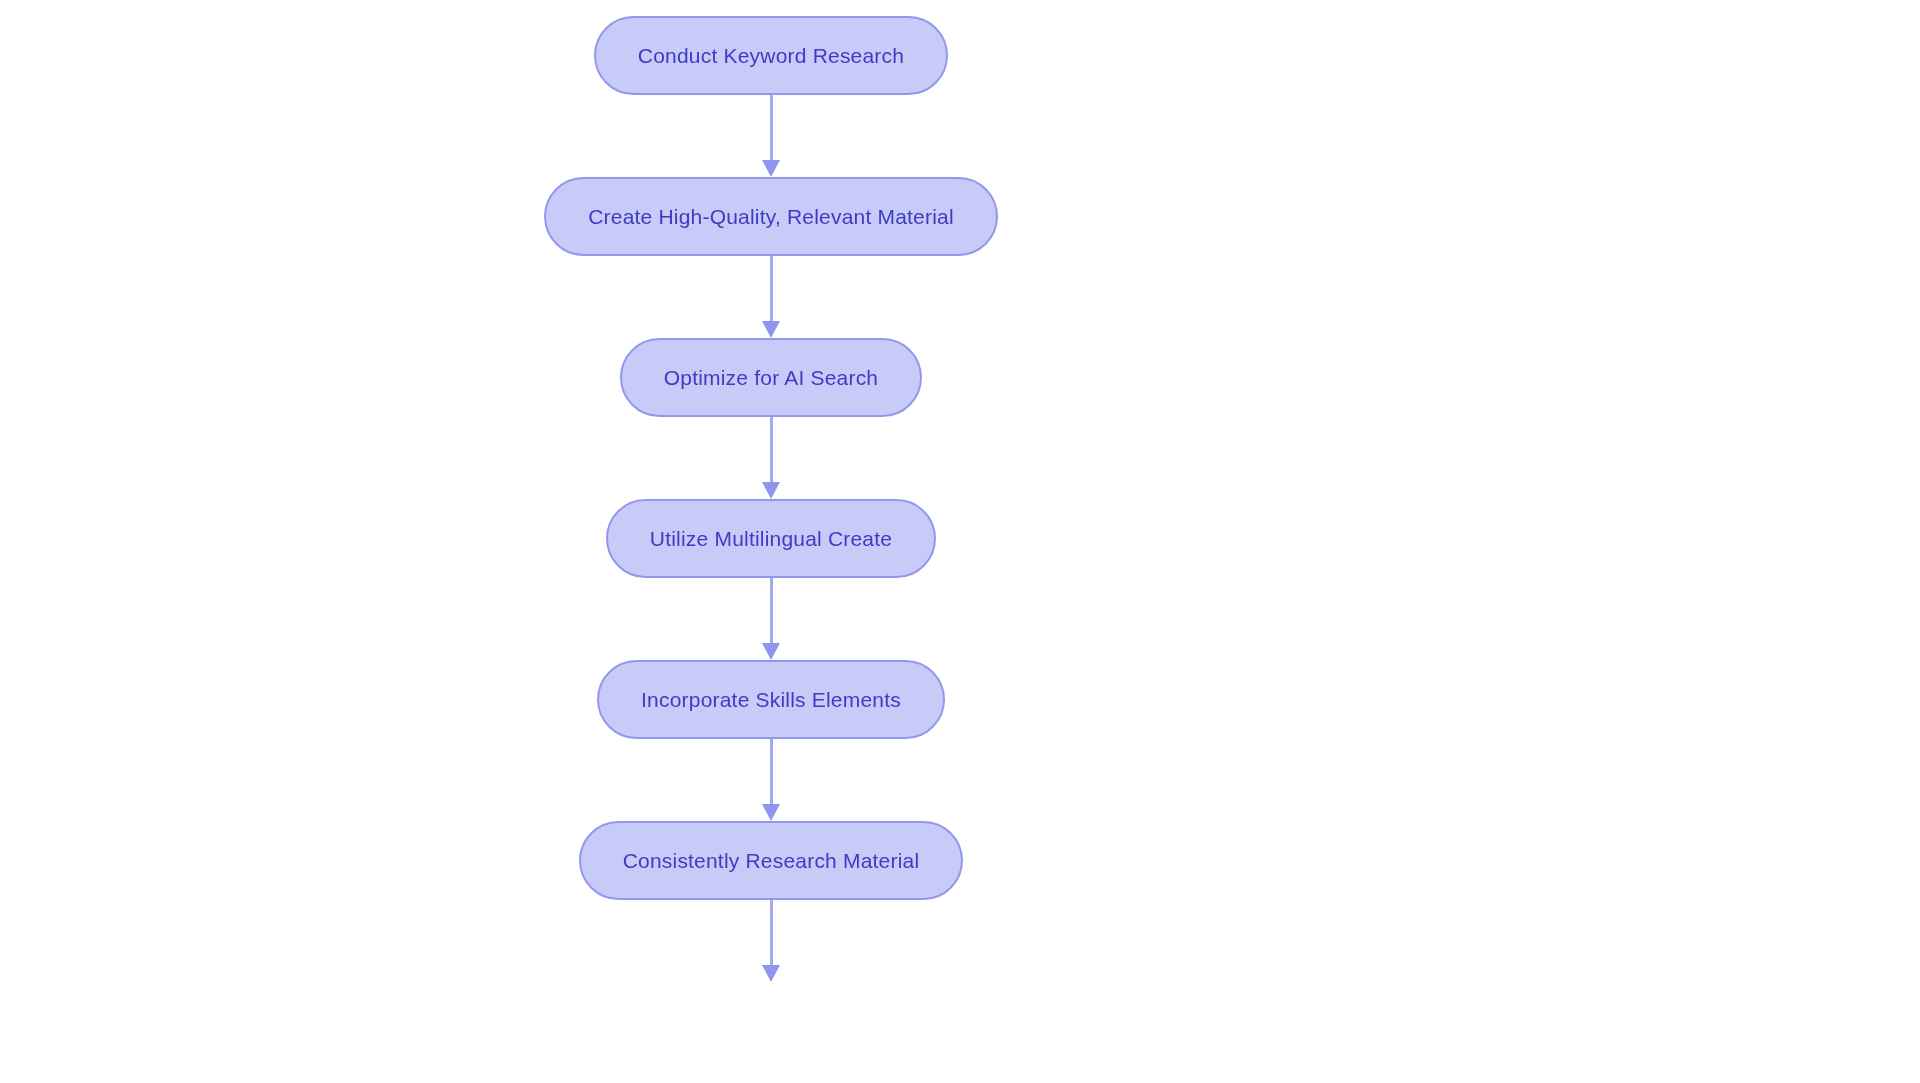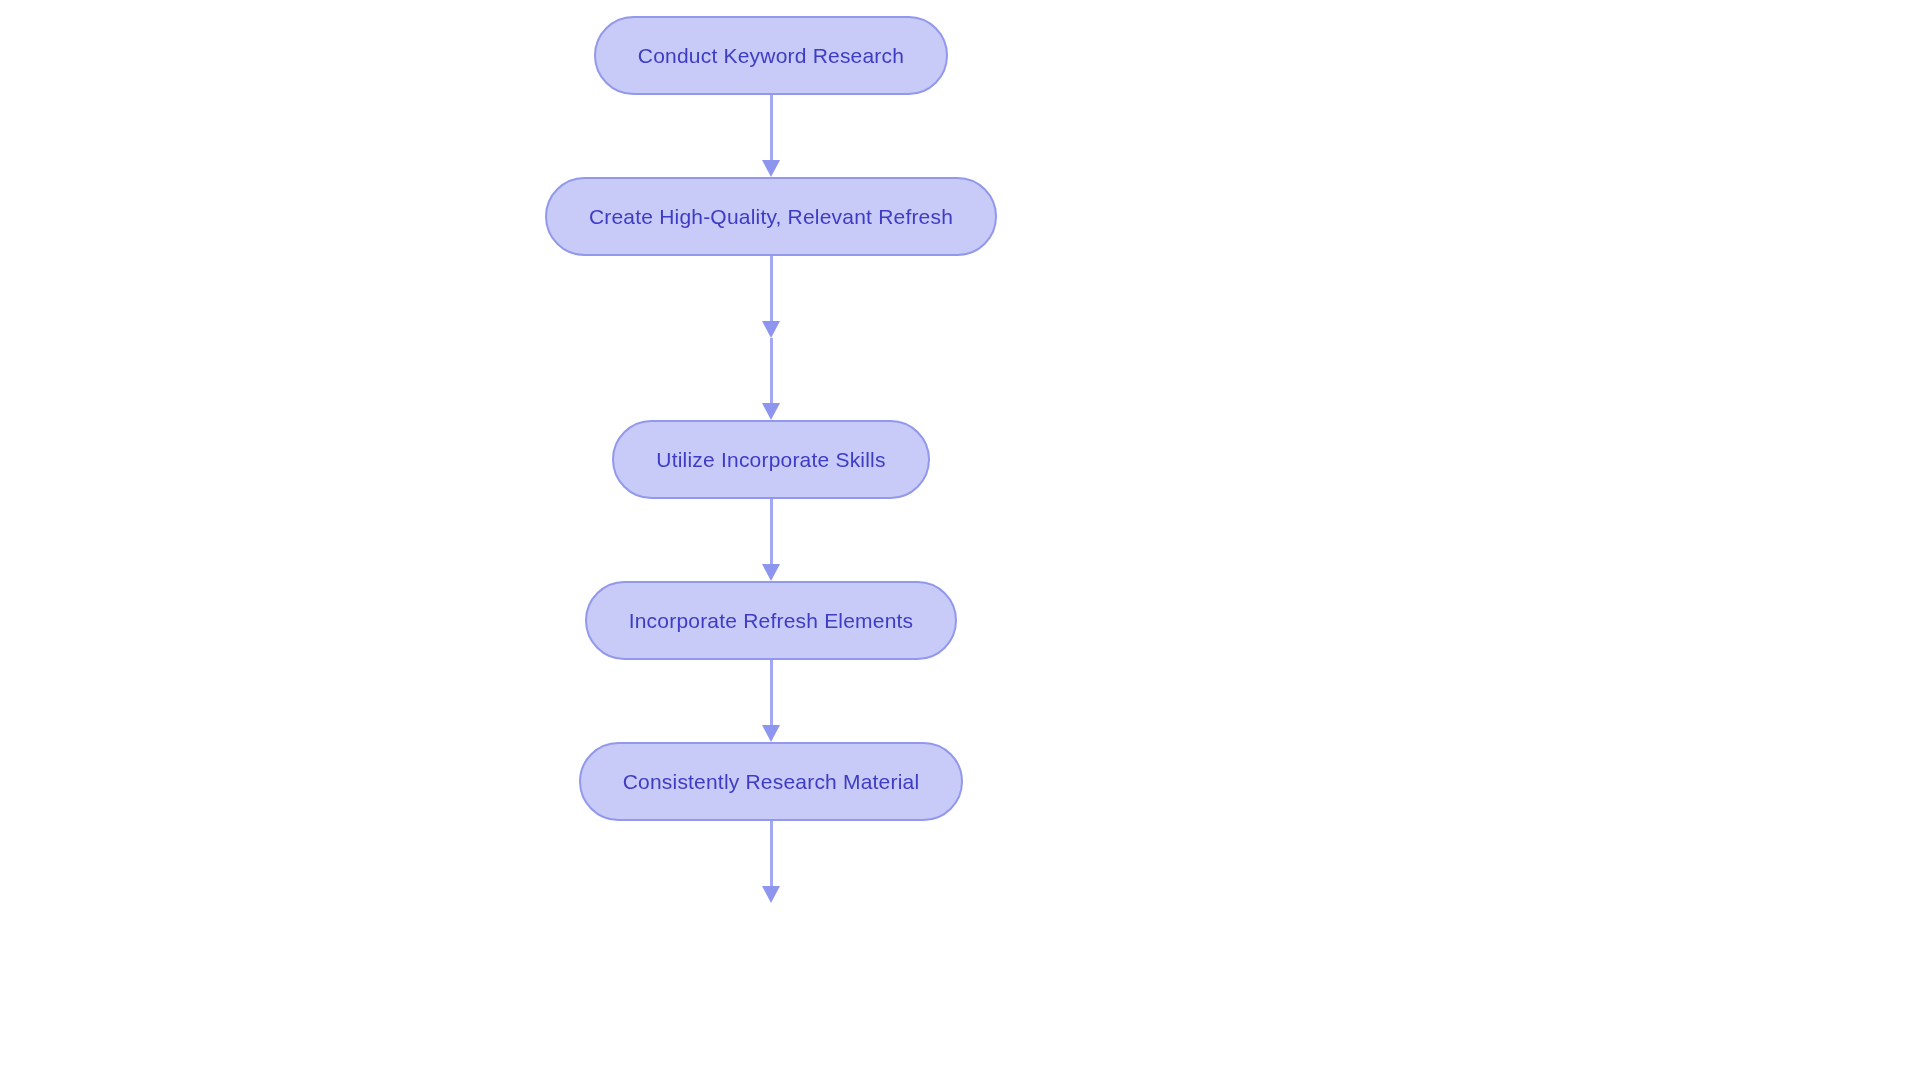--- a/index.html
+++ b/index.html
@@ -77,45 +77,48 @@
     <div class="node">
       <span>Conduct Keyword Research</span>
     </div>
 
     <div class="connector">
       <div class="line"></div>
       <div class="head"></div>
     </div>
 
     <div class="node">
-      <span>Create High-Quality, Relevant Refresh</span>
-    </div>
-
-    <div class="connector">
-      <div class="line"></div>
-      <div class="head"></div>
-    </div>
-
-
-    <div class="connector">
-      <div class="line"></div>
-      <div class="head"></div>
-    </div>
-
-    <div class="node">
-      <span>Utilize Incorporate Skills</span>
+      <span>Create High-Quality, Relevant Material</span>
     </div>
 
     <div class="connector">
       <div class="line"></div>
       <div class="head"></div>
     </div>
 
     <div class="node">
-      <span>Incorporate Refresh Elements</span>
+      <span>Optimize for AI Search</span>
+    </div>
+
+    <div class="connector">
+      <div class="line"></div>
+      <div class="head"></div>
+    </div>
+
+    <div class="node">
+      <span>Utilize Multilingual Create</span>
+    </div>
+
+    <div class="connector">
+      <div class="line"></div>
+      <div class="head"></div>
+    </div>
+
+    <div class="node">
+      <span>Incorporate Skills Elements</span>
     </div>
 
     <div class="connector">
       <div class="line"></div>
       <div class="head"></div>
     </div>
 
     <div class="node">
       <span>Consistently Research Material</span>
     </div>

